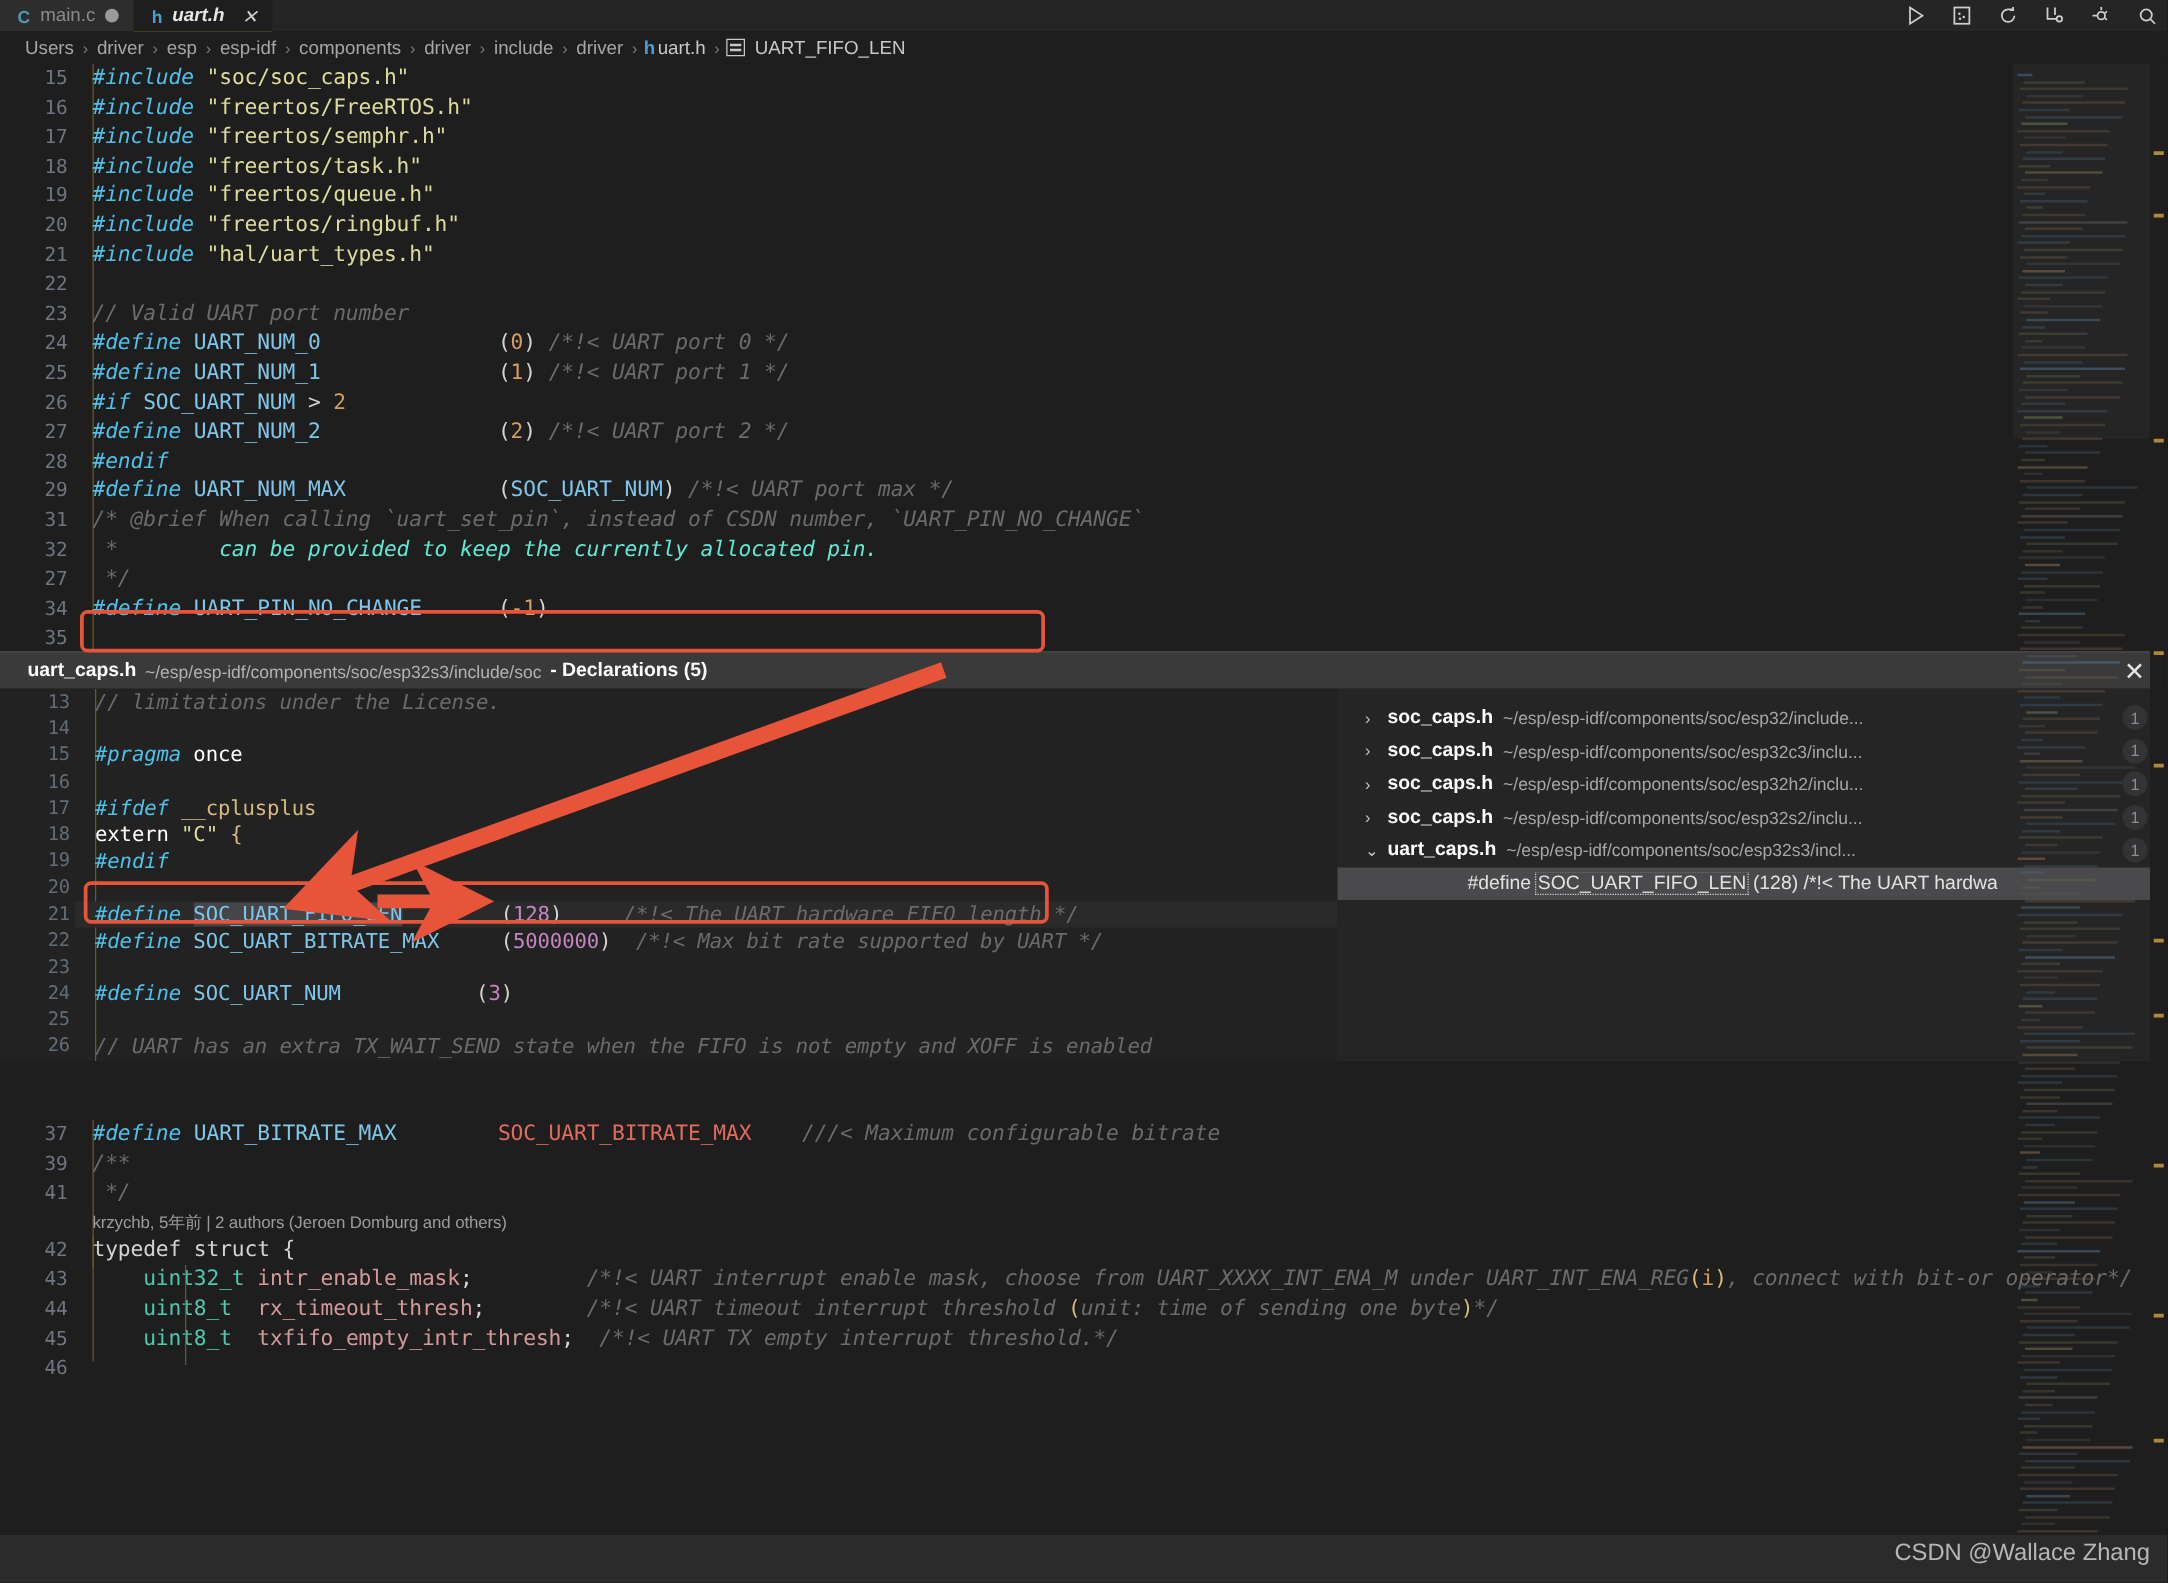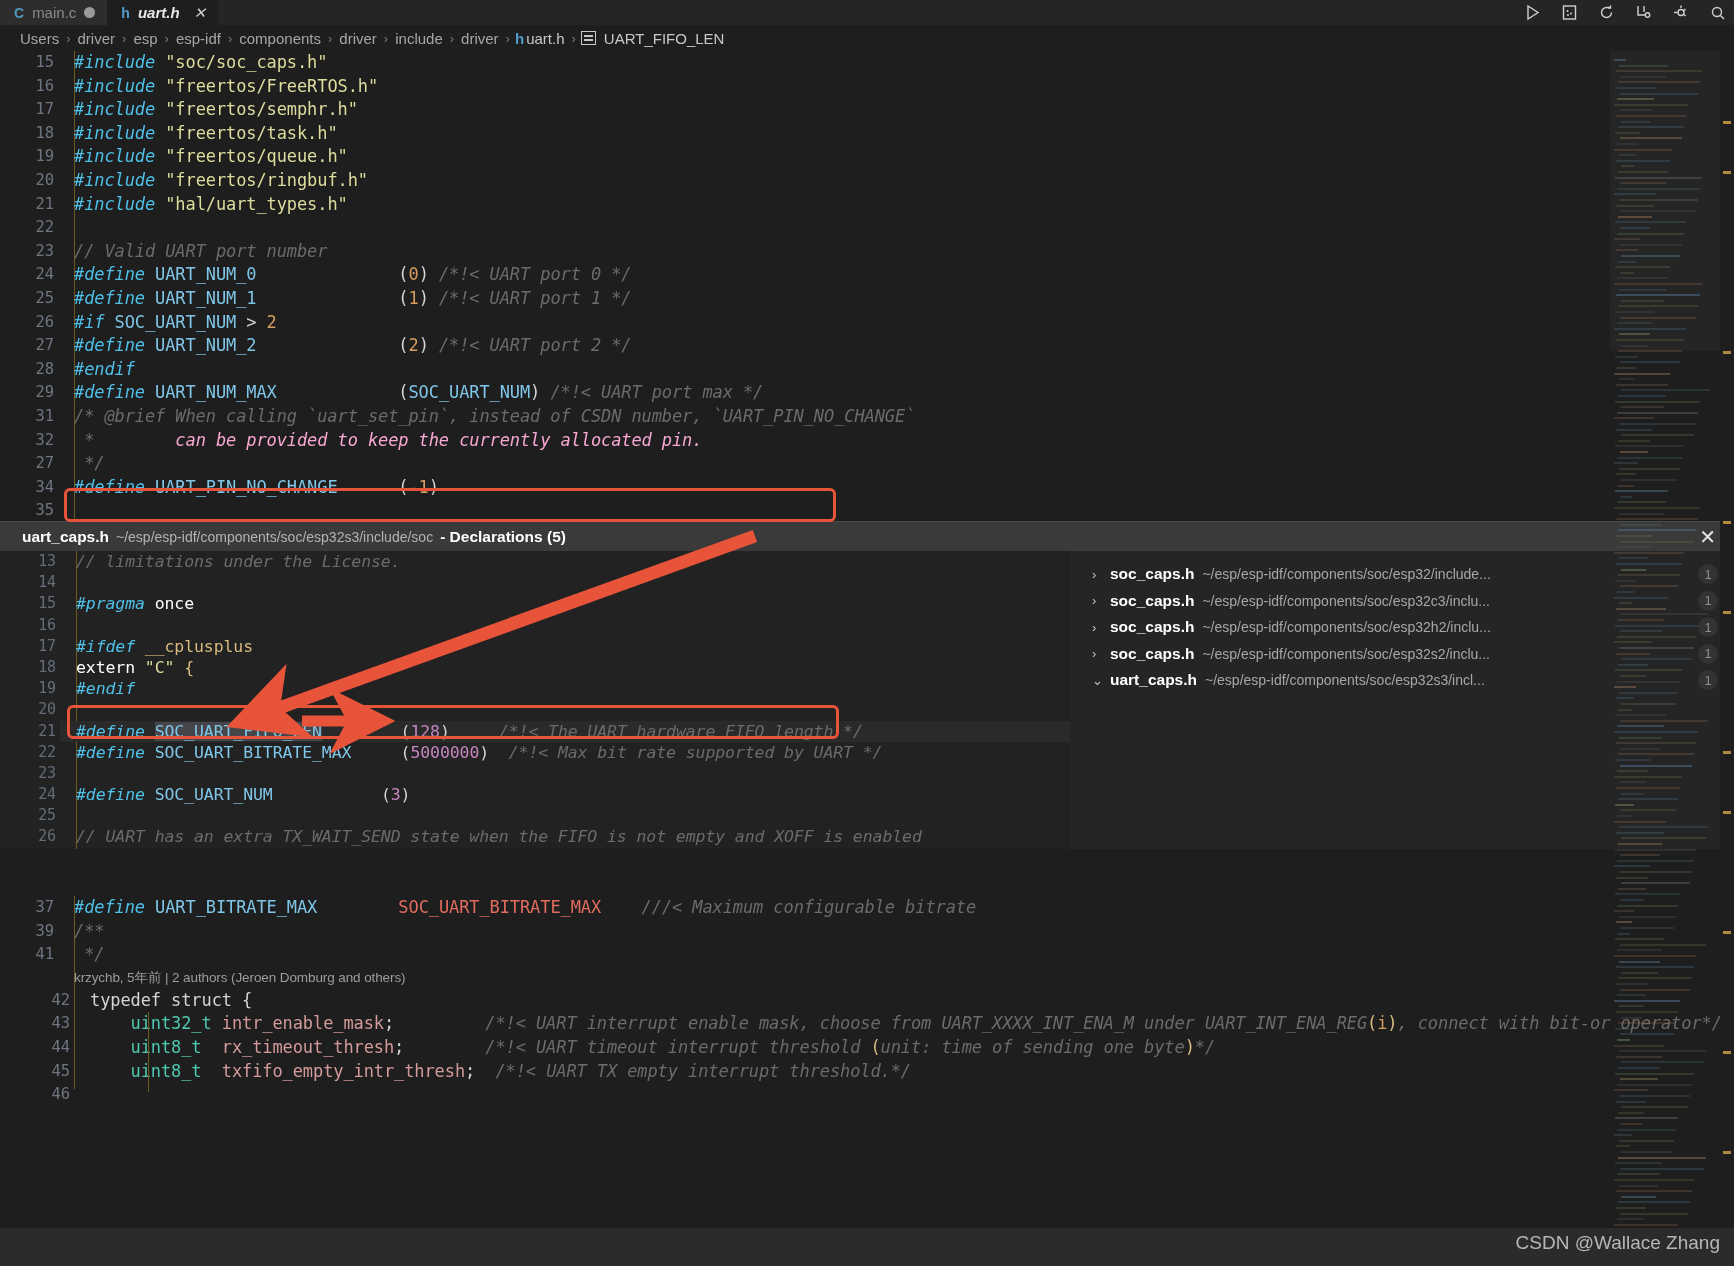--- a/index.html
+++ b/index.html
@@ -56,21 +56,21 @@
   .guide{ position:absolute; left:74px; top:0; bottom:0; width:1px; background:#6d5a1e; }
   .guide2{ position:absolute; left:148px; top:0; bottom:0; width:1px; background:#6d5a1e; }
 
   
   .kw    { color:#4fc1e9; font-style:italic; }  
   .ident { color:#7fc6e8; }
   .str   { color:#dedc9d; }
   .num   { color:#d69d60; }
   .numpk { color:#c586c0; }
   .cmt   { color:#6b6b6b; font-style:italic; }
-  .cmtg  { color:#f9a8d4; font-style:italic; }
+  .cmtg  { color:#5eead4; font-style:italic; }
   .macro { color:#e06c5e; }
   .type  { color:#4ec9b0; }
   .field { color:#d49a9a; }
   .punc  { color:#d4d4d4; }
   .pink  { color:#ffffff; }
   .yellowp{ color:#d7ba7d; }
   .sel   { background:#4a4423; }
   .selbox{ background:#46464a; }
 
   
@@ -244,21 +244,21 @@
         <div class="code-line" style="height: 23.6px; line-height: 23.6px;"><span class="ln">34</span><span class="txt"><span class="kw">#define</span><span class="punc"> </span><span class="ident">UART_PIN_NO_CHANGE</span><span class="punc">      </span><span class="punc">(</span><span class="num">-1</span><span class="punc">)</span></span></div>
         <div class="code-line" style="height: 23.6px; line-height: 23.6px;"><span class="ln">35</span><span class="txt"></span></div>
         <div class="code-line" style="height: 23.6px; line-height: 23.6px;"><div class="linehl" style="height: 23.6px;"></div><span class="ln">36</span><span class="txt"><span class="kw">#define</span><span class="punc"> </span><span class="ident">UART_FIFO_LEN</span><span class="punc">           </span><span class="macro sel">SOC_UART_FIFO_LEN</span><span class="punc">       </span><span class="cmt">///&lt; Length of the UART HW FIFO</span></span></div>
       </div>
     <div id="bottom-code" style="position:absolute;left:0;top:845px;width:1734px;">
         <div class="code-line" style="height: 23.6px; line-height: 23.6px;"><span class="ln">37</span><span class="txt"><span class="kw">#define</span><span class="punc"> </span><span class="ident">UART_BITRATE_MAX</span><span class="punc">        </span><span class="macro">SOC_UART_BITRATE_MAX</span><span class="punc">    </span><span class="cmt">///&lt; Maximum configurable bitrate</span></span></div>
         <div class="code-line" style="height: 23.6px; line-height: 23.6px;"><span class="ln">39</span><span class="txt"><span class="cmt">/**</span></span></div>
         <div class="code-line" style="height: 23.6px; line-height: 23.6px;"><span class="ln">41</span><span class="txt"><span class="cmt"> */</span></span></div>
         <div class="guide" style="top: 0px; height: 118px;"></div>
         <div class="code-line" style="height: 22px; line-height: 22px;"><span class="blame">krzychb, 5年前 | 2 authors (Jeroen Domburg and others)</span></div>
-        <div style="position: relative; padding-left: 16px;">
+        <div style="position: relative;">
           <div class="code-line" style="height: 23.6px; line-height: 23.6px;"><span class="ln">42</span><span class="txt"><span class="punc">typedef</span><span class="punc"> </span><span class="punc">struct</span><span class="punc"> {</span></span></div>
           <div class="code-line" style="height: 23.6px; line-height: 23.6px;"><span class="ln">43</span><span class="txt"><span class="punc">    </span><span class="type">uint32_t</span><span class="punc"> </span><span class="field">intr_enable_mask</span><span class="punc">;</span><span class="punc">         </span><span class="cmt">/*!&lt; UART interrupt enable mask, choose from UART_XXXX_INT_ENA_M under UART_INT_ENA_REG</span><span class="yellowp">(</span><span class="num">i</span><span class="yellowp">)</span><span class="cmt">, connect with bit-or operator*/</span></span></div>
           <div class="code-line" style="height: 23.6px; line-height: 23.6px;"><span class="ln">44</span><span class="txt"><span class="punc">    </span><span class="type">uint8_t</span><span class="punc">  </span><span class="field">rx_timeout_thresh</span><span class="punc">;</span><span class="punc">        </span><span class="cmt">/*!&lt; UART timeout interrupt threshold </span><span class="yellowp">(</span><span class="cmt">unit: time of sending one byte</span><span class="yellowp">)</span><span class="cmt">*/</span></span></div>
           <div class="code-line" style="height: 23.6px; line-height: 23.6px;"><span class="ln">45</span><span class="txt"><span class="punc">    </span><span class="type">uint8_t</span><span class="punc">  </span><span class="field">txfifo_empty_intr_thresh</span><span class="punc">;</span><span class="punc">  </span><span class="cmt">/*!&lt; UART TX empty interrupt threshold.*/</span></span></div>
           <div class="code-line" style="height: 23.6px; line-height: 23.6px;"><span class="ln">46</span></div>
           <div class="guide" style="top: 0px; height: 100px;"></div>
           <div class="guide2" style="top: 23px; height: 80px;"></div>
         </div>
       </div>
   </div>
@@ -314,20 +314,23 @@
             <span class="chev">›</span>
             <span class="pl-name">soc_caps.h</span>
             <span class="pl-path">~/esp/esp-idf/components/soc/esp32s2/inclu...</span>
             <span class="pl-badge">1</span>
           </div>
           <div class="pl-row">
             <span class="chev">⌄</span>
             <span class="pl-name">uart_caps.h</span>
             <span class="pl-path">~/esp/esp-idf/components/soc/esp32s3/incl...</span>
             <span class="pl-badge">1</span>
+          </div>
+          <div class="pl-row sub selected">
+            <span class="pl-sub-text"><span>#define </span><span class="dotted">SOC_UART_FIFO_LEN</span><span> (128) /*!&lt; The UART hardwa</span></span>
           </div>
         </div>
     </div>
   </div>
 
   <div class="minimap" id="minimap">
     <div class="mm-slider" style="top:0px;"></div>
   <div class="mm-line" style="top: 8px; left: 4px; width: 12px; background: rgb(79, 111, 138); opacity: 0.55;"></div>
       <div class="mm-line" style="top: 13.6px; left: 9px; width: 49px; background: rgb(107, 123, 82); opacity: 0.3;"></div>
       <div class="mm-line" style="top: 19.2px; left: 6px; width: 86px; background: rgb(122, 106, 74); opacity: 0.3;"></div>

